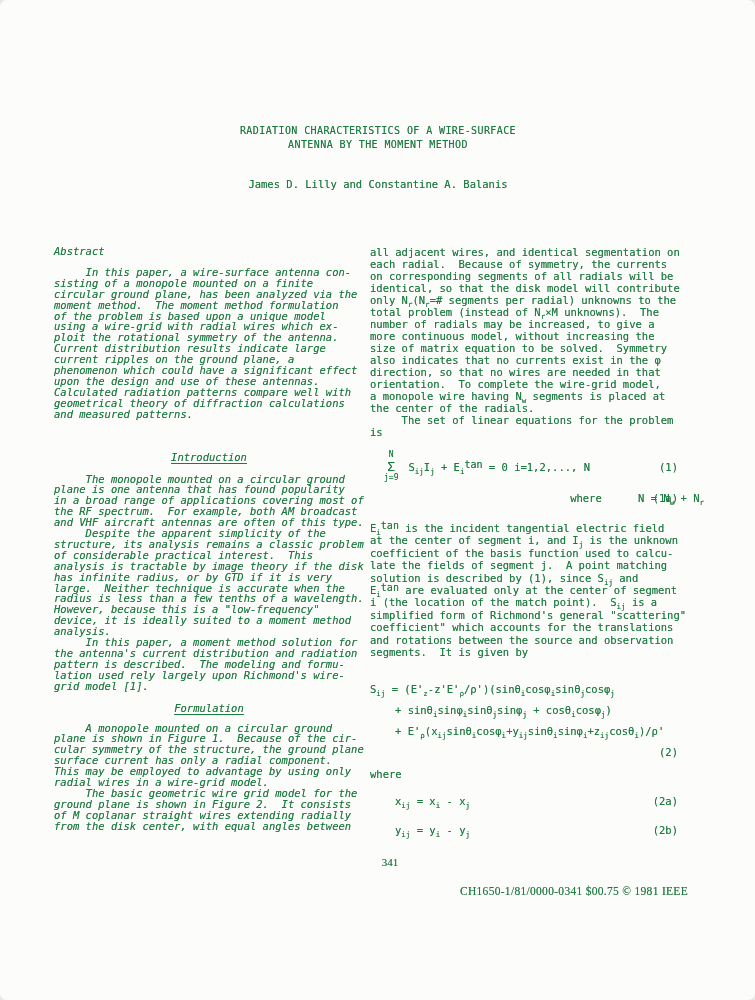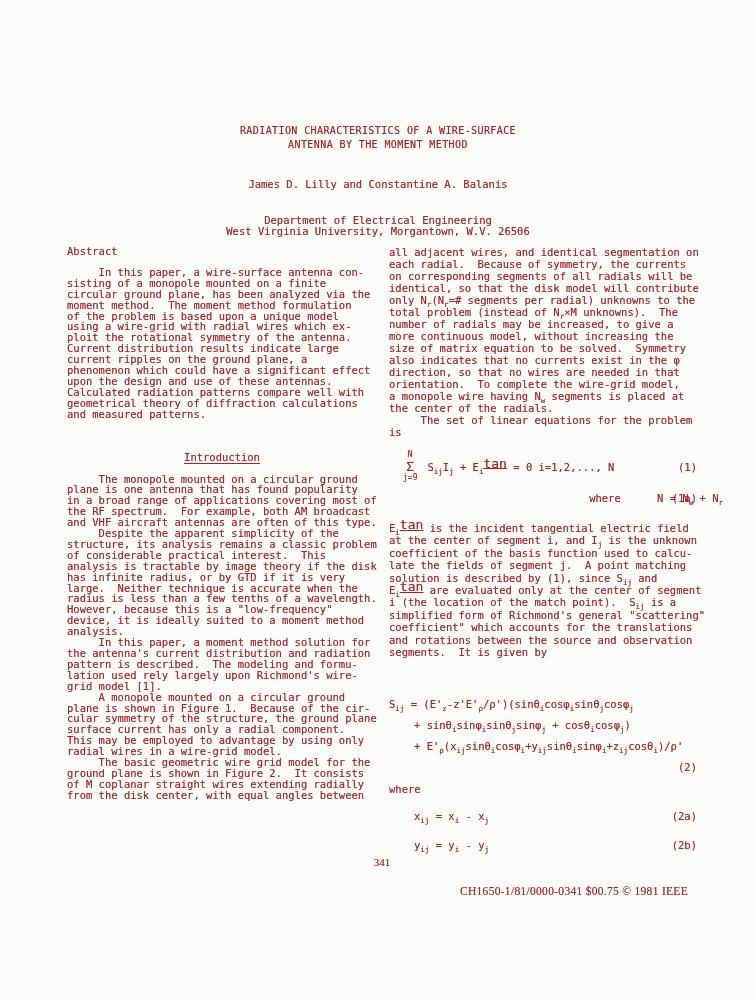--- a/index.html
+++ b/index.html
@@ -1,78 +1,75 @@
 <!DOCTYPE html>
 <html><head>
 <meta charset="utf-8">
 <style>
   html,body { margin:0; padding:0; background:#e8e8e6; }
   .page {
     position:relative; width:755px; height:1000px;
     background:#fcfcfa; overflow:hidden;
     font-family:"DejaVu Sans Mono","Liberation Mono",monospace;
-    color:#b91c1c;
+    color:#15803d;
     text-shadow:0 0 .5px rgba(70,70,70,.55);
+    border-radius:7px;
   }
   
   .head { position:absolute; top:124px; left:8px; width:740px; text-align:center; }
   .title { font-size:10px; line-height:13.5px; letter-spacing:.4px; }
   .authors { margin-top:27px; font-size:10.5px; }
   .affil { margin-top:25px; font-size:10.5px; line-height:11px; }
   
   .col { position:absolute; top:246px; font-size:10.5px; }
-  .col-left  { left:67px;  width:325px; line-height:10.9px; }
-  .col-right { left:389px; width:334px; line-height:12px; }
+  .col-left  { left:54px;  width:325px; line-height:10.9px;font-style:italic; }
+  .col-right { left:370px; width:334px; line-height:12px; }
   .body { white-space:pre-wrap; }
   .h-abstract { margin:0 0 10px 0; }
   .h-center { text-align:center; width:310px; }
   .h-center span { text-decoration:underline; text-underline-offset:2px; }
   .h-intro { margin-top:32px; margin-bottom:11px; }
   .h-form  { margin-top:11px; margin-bottom:9px; }
   sub { font-size:7.5px; vertical-align:-2.5px; line-height:0; }
-  sup { font-size:13px; vertical-align:3.5px;  line-height:0;text-decoration:underline; }
+  sup { font-size:10px; vertical-align:3.5px;  line-height:0; }
   
   .eq { position:relative; }
   .eq-num { position:absolute; right:26px; }
   .eq1 { margin-top:13px; display:flex; align-items:center; }
   .sum { display:flex; flex-direction:column; align-items:center;
          font-size:8px; line-height:8.5px; margin-left:14px; }
   .sum .sigma { font-size:13px; line-height:14px; }
   .eq1 .eq-num { top:50%; transform:translateY(-50%); }
   .eq1-body { margin-left:10px; }
   .eq1a { margin-top:10px;text-align:right; }
   .eq1a .lbl { margin-right:30px; }
   .rc-para2 { margin-top:18px; line-height:12.4px; }
-  .eq2 { margin-top:36px; line-height:21px; }
+  .eq2 { margin-top:21px; line-height:21px; }
   .eq2 .indent { margin-left:25px; }
   .eq2-numline { text-align:right; margin-right:26px; line-height:21px; }
   .rc-where { margin-top:5px; }
   .eq-small { margin-top:15px; padding-left:25px; }
   .eq-small.second { margin-top:17px; }
   
-  .pagenum { position:absolute; top:856px; left:352px; width:60px; text-align:center;
+  .pagenum { position:absolute; top:856px; left:360px; width:60px; text-align:center;
              font-family:"Liberation Serif",serif; font-size:11px; }
   .copyright { position:absolute; top:876px; right:67px;
                font-family:"Liberation Serif",serif; font-size:11.5px; letter-spacing:.3px;margin-top:9px; }
 </style>
 </head>
 <body>
 
 <div class="page">
 
   <header class="head">
     <div class="title">
       <div>RADIATION CHARACTERISTICS OF A WIRE-SURFACE</div>
       <div>ANTENNA BY THE MOMENT METHOD</div>
     </div>
     <div class="authors">James D. Lilly and Constantine A. Balanis</div>
-    <div class="affil">
-      <div>Department of Electrical Engineering</div>
-      <div>West Virginia University, Morgantown, W.V.  26506</div>
-    </div>
   </header>
 
   <section class="col col-left">
     <div class="h-abstract">Abstract</div>
     <div class="body">     In this paper, a wire-surface antenna con-
 sisting of a monopole mounted on a finite
 circular ground plane, has been analyzed via the
 moment method.  The moment method formulation
 of the problem is based upon a unique model
 using a wire-grid with radial wires which ex-
@@ -98,20 +95,21 @@
 large.  Neither technique is accurate when the
 radius is less than a few tenths of a wavelength.
 However, because this is a "low-frequency"
 device, it is ideally suited to a moment method
 analysis.
      In this paper, a moment method solution for
 the antenna's current distribution and radiation
 pattern is described.  The modeling and formu-
 lation used rely largely upon Richmond's wire-
 grid model [1].</div>
+    <div class="h-center h-form"><span>Formulation</span></div>
     <div class="body">     A monopole mounted on a circular ground
 plane is shown in Figure 1.  Because of the cir-
 cular symmetry of the structure, the ground plane
 surface current has only a radial component.
 This may be employed to advantage by using only
 radial wires in a wire-grid model.
      The basic geometric wire grid model for the
 ground plane is shown in Figure 2.  It consists
 of M coplanar straight wires extending radially
 from the disk center, with equal angles between</div>

